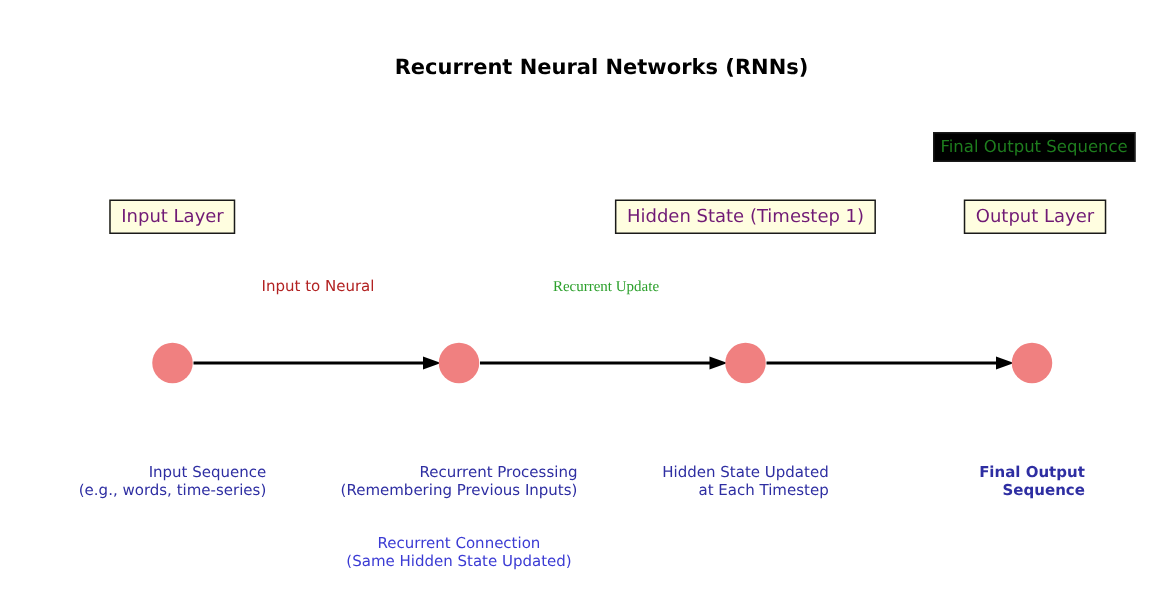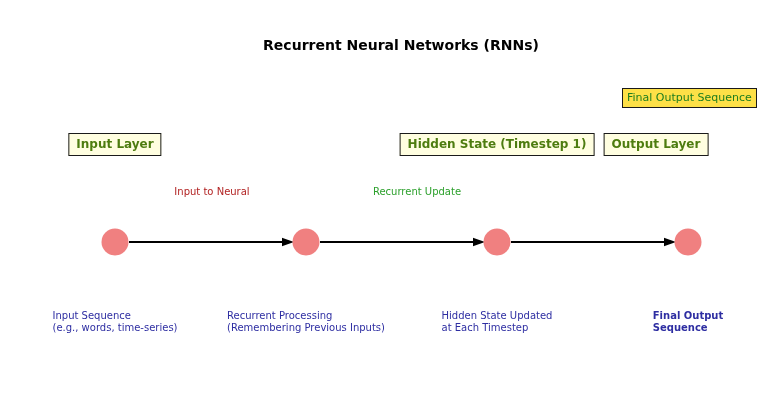--- a/index.html
+++ b/index.html
@@ -16,62 +16,62 @@
     position: absolute;
     left: 385px; top: 37px;
     transform: translateX(-50%);
     font-size: 14px; font-weight: bold; color: #000000;
     white-space: nowrap;
   }
 
   .badge {
     position: absolute;
     left: 606px; top: 88px;
-    background: #fde047;
+    background: #000000;
     border: 1.5px solid #1a1a1a;
     color: #1e7d1e;
     font-size: 11px;
     padding: 2px 4px 3px 4px;
     white-space: nowrap;
   }
 
   .layer-box {
     position: absolute;
     top: 133px;
     transform: translateX(-50%);
     background: #fffee0;
     border: 1.5px solid #1a1a1a;
-    color: #4d7c0f;
-    font-size: 12px; font-weight: bold;
+    color: #701a75;
+    font-size: 12px; font-weight: normal;
     padding: 3px 7px 4px 7px;
     white-space: nowrap;
   }
   .layer-input  { left: 99px; }
   .layer-hidden { left: 290px; }
   .layer-state  { left: 481px; }
-  .layer-output { left: 640px; text-align: right; }
+  .layer-output { left: 674px; text-align: right; }
 
   .arrow-label {
     position: absolute;
     top: 186px;
     transform: translateX(-50%);
     font-size: 10px;
     white-space: nowrap;
   }
   .arrow-label-1 { left: 196px; color: #b22222; }
-  .arrow-label-2 { left: 401px; color: #2ca02c; }
+  .arrow-label-2 { left: 388px; color: #2ca02c; font-family: Liberation Serif, serif; }
 
   svg.diagram { position: absolute; left: 0; top: 0; }
   svg.diagram line { stroke-width: 2; }
 
   .node-caption {
     position: absolute;
     top: 310px;
     transform: translateX(-50%);
-    text-align: left;
+    text-align: right;
     font-size: 10px;
     line-height: 12px;
     color: #2e2ea2;
     white-space: nowrap;
   }
   .caption-1 { left: 99px; }
   .caption-2 { left: 290px; }
   .caption-3 { left: 481px; }
   .caption-4 { left: 672px; font-weight: bold; }
 
@@ -133,14 +133,18 @@
   </div>
   <div class="node-caption caption-3">
     <div>Hidden State Updated</div>
     <div>at Each Timestep</div>
   </div>
   <div class="node-caption caption-4">
     <div>Final Output</div>
     <div>Sequence</div>
   </div>
 
+  <div class="footnote">
+    <div>Recurrent Connection</div>
+    <div>(Same Hidden State Updated)</div>
+  </div>
 
 </div>
 
 </body></html>

